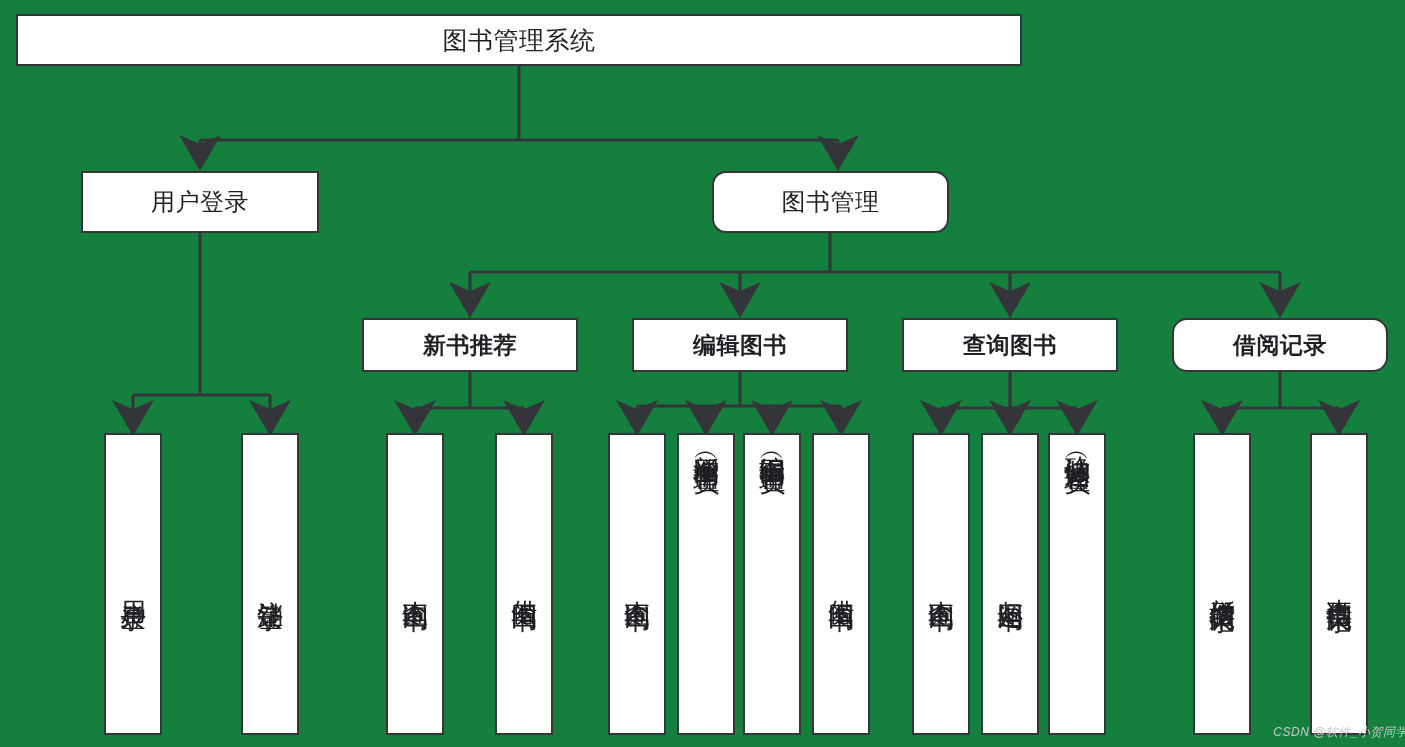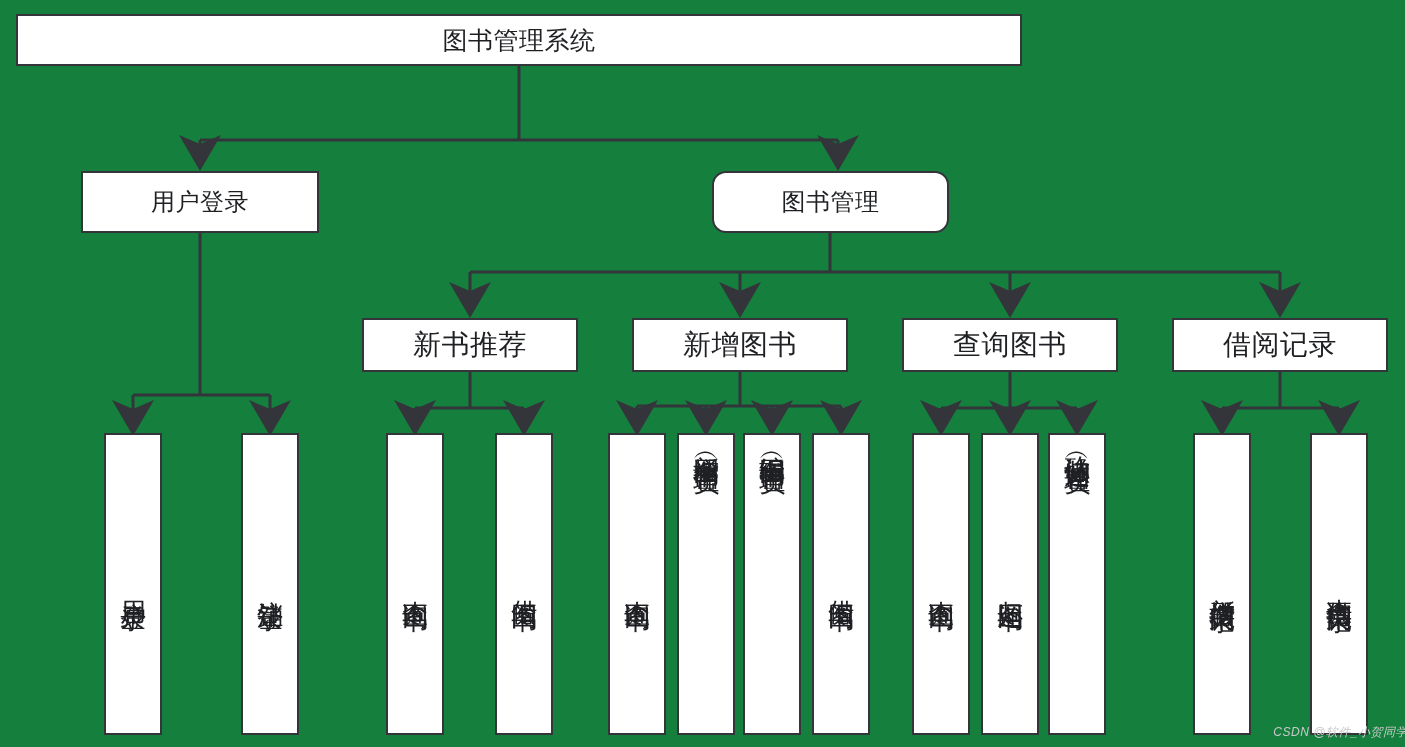--- a/index.html
+++ b/index.html
@@ -39,21 +39,21 @@
   .node-label {
     color: #1f2023;
     font-size: 24px;
     line-height: 1.15;
     letter-spacing: 0.5px;
     white-space: nowrap;
     text-align: center;
   }
   .node.root .node-label { font-size: 25px; }
   .node.lvl2 .node-label { font-size: 24px; }
-  .node.lvl3 .node-label { font-size: 28px; }
+  .node.lvl3 .node-label { font-size: 23px; font-weight: bold; }
 
   
   .node.leaf {
     border-width: 2.5px;
     align-items: flex-start;
     justify-content: center;
     padding-top: 0;
   }
   .node.leaf .node-label {
     writing-mode: vertical-rl;
@@ -145,28 +145,28 @@
 
   <div class="node lvl2" style="left:712px; top:171px; width:237px; height:62px;border-radius:14px;">
     <span class="node-label">图书管理</span>
   </div>
 
   <div class="node lvl3" style="left:362px; top:318px; width:216px; height:54px;">
     <span class="node-label">新书推荐</span>
   </div>
 
   <div class="node lvl3" style="left:632px; top:318px; width:216px; height:54px;">
-    <span class="node-label">新增图书</span>
+    <span class="node-label">编辑图书</span>
   </div>
 
   <div class="node lvl3" style="left:902px; top:318px; width:216px; height:54px;">
     <span class="node-label">查询图书</span>
   </div>
 
-  <div class="node lvl3" style="left:1172px; top:318px; width:216px; height:54px;">
+  <div class="node lvl3" style="left:1172px; top:318px; width:216px; height:54px;border-radius:15px;">
     <span class="node-label">借阅记录</span>
   </div>
 
   <div class="node leaf center-v" style="left:104px; top:433px; width:58px; height:302px;">
     <span class="node-label">用户登录</span>
   </div>
 
   <div class="node leaf center-v" style="left:241px; top:433px; width:58px; height:302px;">
     <span class="node-label">注销登录</span>
   </div>

